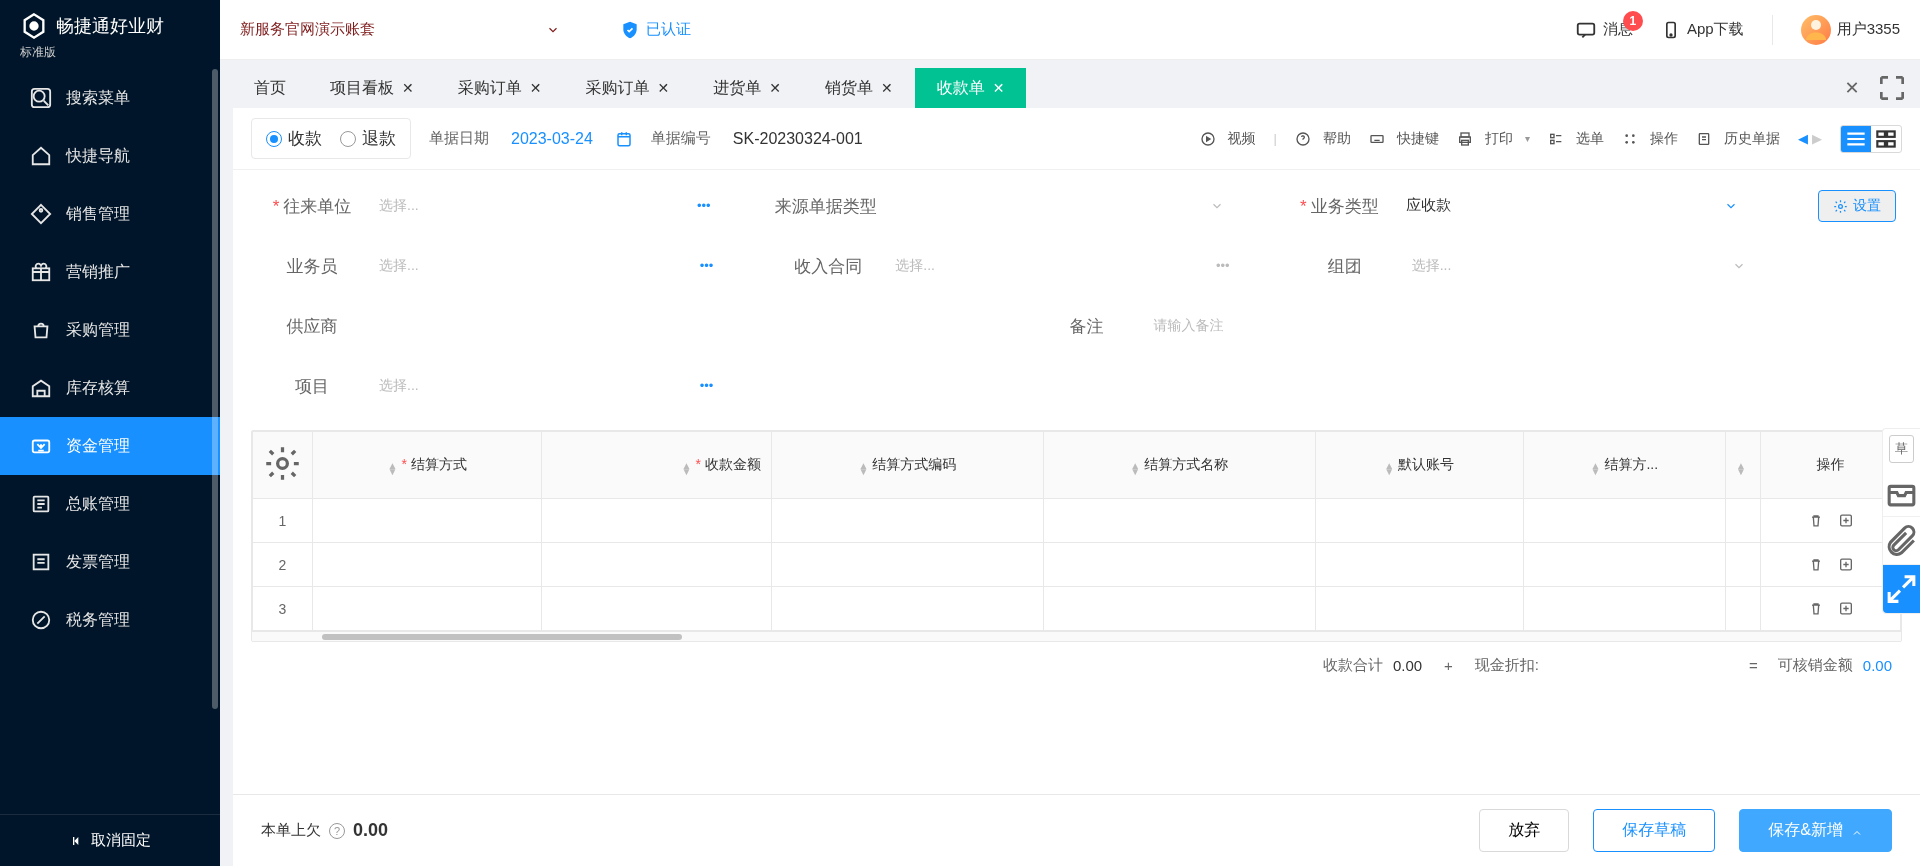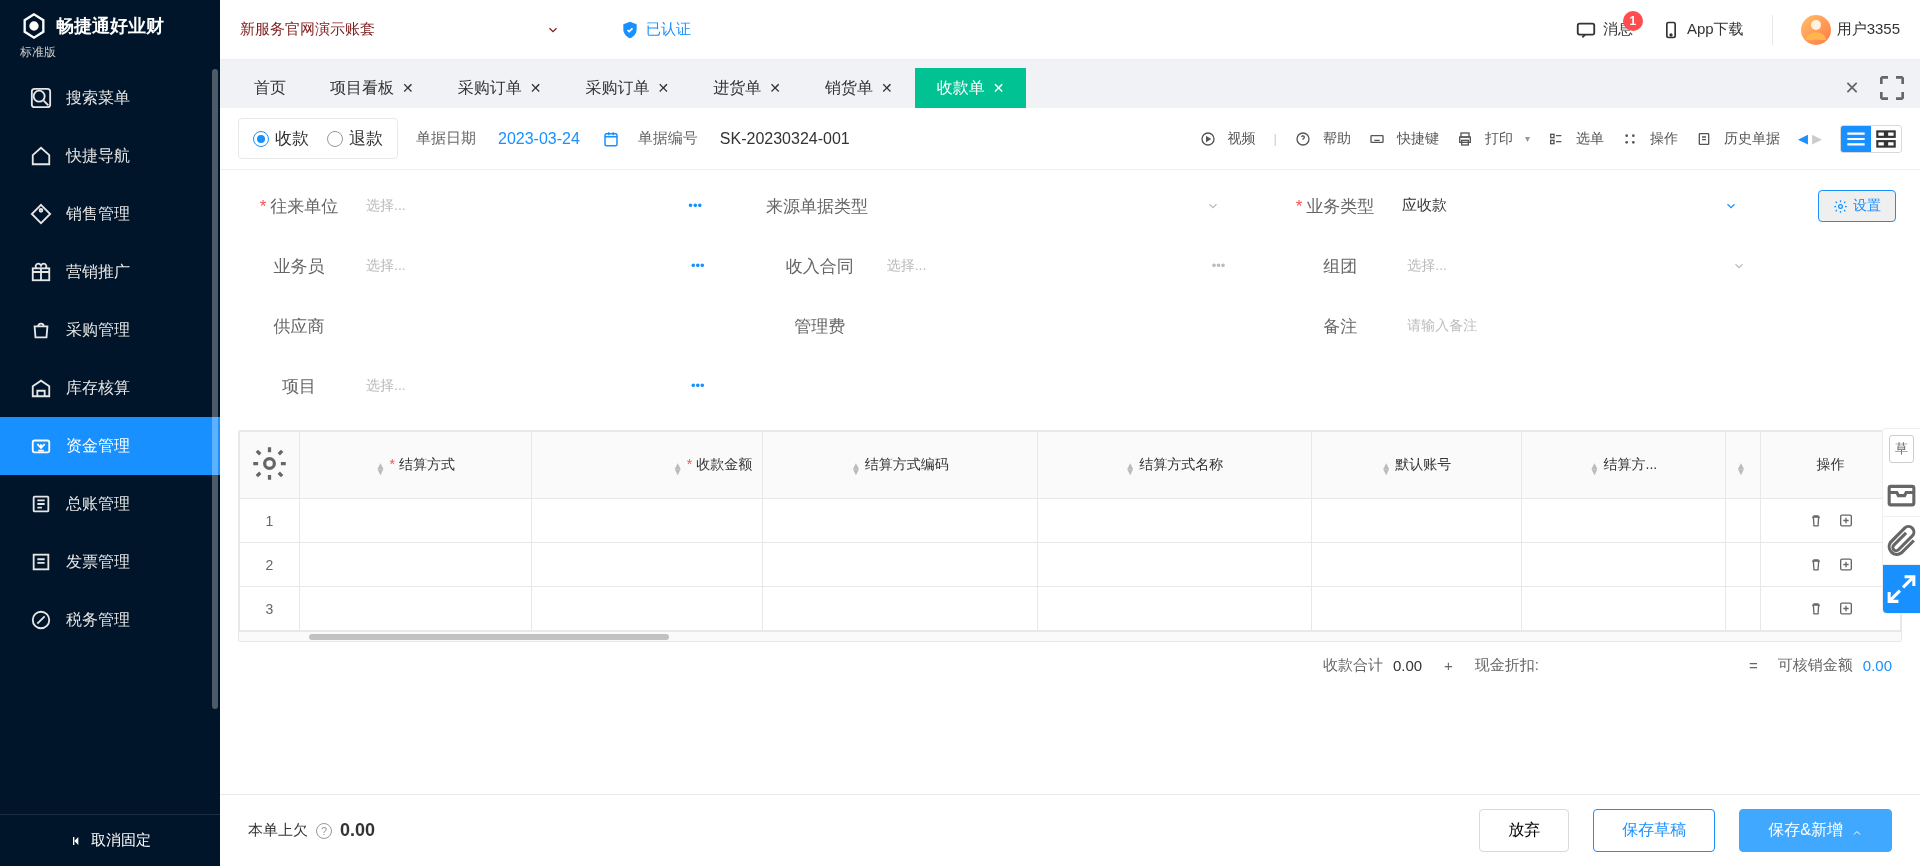--- a/index.html
+++ b/index.html
@@ -1,21 +1,21 @@
 <!DOCTYPE html>
 <html><head>
 <meta charset="utf-8">
 <style>
 *{margin:0;padding:0;box-sizing:border-box;font-family:"Microsoft YaHei",-apple-system,sans-serif}
 body{background:#fff;font-size:13px;color:#333;overflow:hidden}
 .app{display:flex;height:866px;width:1920px}
 .sidebar{width:220px;background:#001529;color:#fff;display:flex;flex-direction:column;position:relative}
 .sidebar-header{padding:12px 20px 4px;display:flex;align-items:center;gap:8px}
 .logo-icon{width:28px;height:28px;color:#fff}
-.app-name{font-size:18px;font-weight:700;color:#fff}
+.app-name{font-size:18px;font-weight:400;color:#fff}
 .edition{font-size:12px;color:#ccc;padding:0 20px 8px}
 .sb-scroll{flex:1;overflow:hidden;position:relative}
 .sb-track{position:absolute;right:2px;top:0;width:8px;height:100%;}
 .sb-bar{position:absolute;right:0;top:0;width:6px;height:640px;background:rgba(255,255,255,0.3);border-radius:3px}
 .menu{list-style:none}
 .menu-item{display:flex;align-items:center;gap:14px;padding:18px 30px;cursor:pointer;font-size:16px;color:#e6e6e6}
 .menu-item.active{background:#1890ff;color:#fff}
 .menu-icon{width:22px;height:22px;flex-shrink:0}
 .sidebar-footer{padding:16px 0;display:flex;align-items:center;justify-content:center;gap:6px;cursor:pointer;font-size:15px;border-top:1px solid rgba(255,255,255,0.1)}
 .main{flex:1;display:flex;flex-direction:column;background:#f0f2f5;position:relative}
@@ -27,21 +27,21 @@
 .badge{position:absolute;top:-8px;right:-10px;background:#ff4d4f;color:#fff;border-radius:50%;width:20px;height:20px;display:flex;align-items:center;justify-content:center;font-size:12px;font-weight:bold}
 .top-divider{width:1px;height:30px;background:#e8e8e8}
 .avatar{width:30px;height:30px;border-radius:50%;background:linear-gradient(135deg,#ffc069,#ff7a45);display:flex;align-items:center;justify-content:center}
 .tabs-row{height:48px;background:#f0f2f5;display:flex;align-items:stretch;padding:8px 0 0 12px}
 .tab{display:flex;align-items:center;gap:8px;padding:0 22px;font-size:16px;cursor:pointer;color:#333}
 .tab.active{background:#00c292;color:#fff}
 .tab-close{font-size:14px}
 .tabs-spacer{flex:1}
 .tabs-actions{display:flex;align-items:center;gap:8px;padding:0 12px}
 .tabs-action-btn{width:32px;height:32px;display:flex;align-items:center;justify-content:center;cursor:pointer;font-size:18px;color:#666}
-.content{flex:1;background:#fff;margin:0 0 0 0;display:flex;flex-direction:column;position:relative;overflow:hidden}
+.content{flex:1;background:#fff;margin:0 0 0 13px;display:flex;flex-direction:column;position:relative;overflow:hidden}
 .form-header{display:flex;align-items:center;padding:10px 18px;gap:18px;border-bottom:1px solid #f0f0f0}
 .radio-tabs{display:flex;gap:18px;padding:8px 14px;background:#fff;border:1px solid #e8e8e8;border-radius:4px}
 .radio-opt{display:flex;align-items:center;gap:6px;font-size:17px;cursor:pointer}
 .radio-circle{width:16px;height:16px;border:1px solid #999;border-radius:50%;display:flex;align-items:center;justify-content:center}
 .radio-opt.checked .radio-circle{border-color:#1890ff}
 .radio-dot{width:8px;height:8px;border-radius:50%;background:#1890ff}
 .meta-item{display:flex;align-items:center;gap:22px;font-size:15px}
 .meta-label{color:#666}
 .meta-value{color:#333;font-size:16px}
 .date-value{color:#1890ff}
@@ -439,24 +439,20 @@
               </div>
           </div>
           <div style="width:90px"></div>
         </div>
         <div class="form-row">
           <div class="form-field">
             <span class="field-label">供应商</span>
             <div class="field-control"></div>
           </div>
           <div class="form-field">
-            <span class="field-label">管理费</span>
-            <div class="field-control"></div>
-          </div>
-          <div class="form-field">
             <span class="field-label">备注</span>
             <div class="field-control">
                 <span class="field-placeholder">请输入备注</span>
               </div>
           </div>
           <div style="width:90px"></div>
         </div>
         <div class="form-row">
           <div class="form-field">
             <span class="field-label">项目</span>

